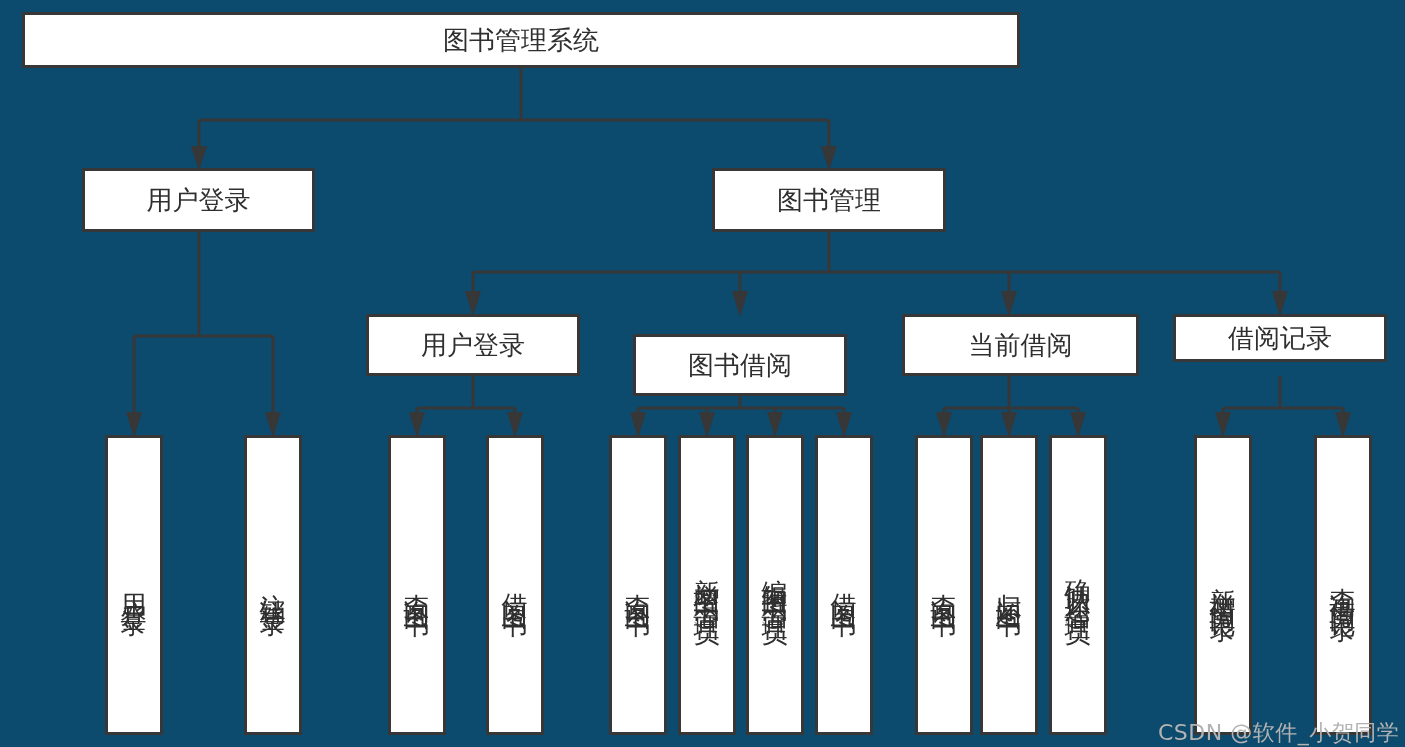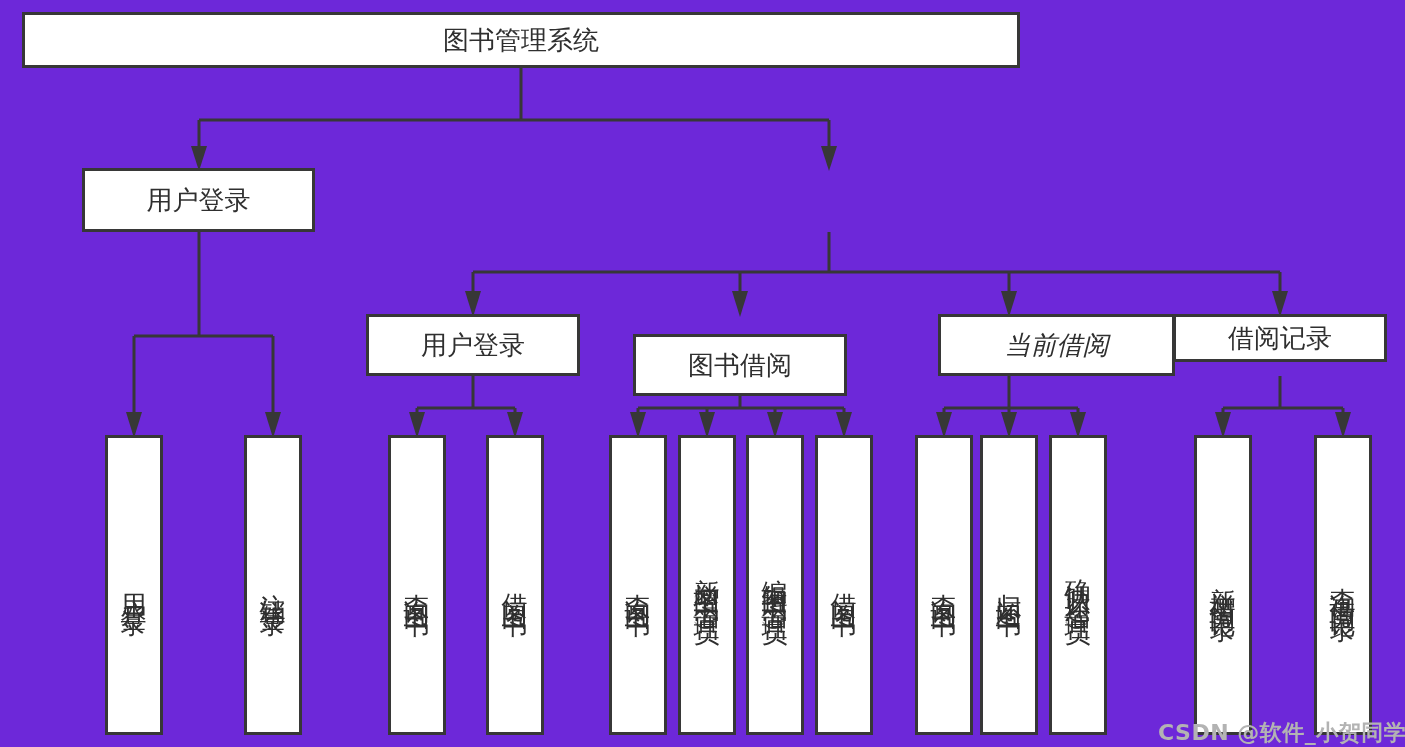--- a/index.html
+++ b/index.html
@@ -1,19 +1,19 @@
 <!DOCTYPE html>
 <html><head>
 <meta charset="utf-8">
 <style>
   html,body { margin:0; padding:0; background:#ffffff; }
   .canvas {
     position:relative;
     width:1405px; height:747px;
-    background:#6d28d9;
+    background:#0c4a6e;
     font-family:"DejaVu Sans", sans-serif;
     overflow:hidden;
   }
   .connectors {
     position:absolute; left:0; top:0;
     pointer-events:none;
   }
   .node {
     position:absolute;
     box-sizing:border-box;
@@ -44,21 +44,20 @@
     white-space:nowrap;
   }
   .watermark {
     position:absolute;
     left:1158px; top:718px;
     font-size:22px;
     color:#b3b3b3;
     letter-spacing:0.5px;
     z-index:3;
     white-space:nowrap;
-    font-weight:bold;
   }
 </style>
 </head>
 <body>
 
 <div class="canvas">
 
   <svg class="connectors" width="1405" height="747" viewBox="0 0 1405 747">
     <g stroke="#373737" stroke-width="3" fill="none">
 
@@ -128,28 +127,31 @@
     </g>
   </svg>
 
   <div class="node" style="left:22px; top:12px; width:998px; height:56px;">
     <span>图书管理系统</span>
   </div>
 
   <div class="node" style="left:82px; top:168px; width:233px; height:64px;">
     <span>用户登录</span>
   </div>
+  <div class="node" style="left:712px; top:168px; width:234px; height:64px;">
+    <span>图书管理</span>
+  </div>
 
   <div class="node" style="left:366px; top:314px; width:214px; height:62px;">
     <span>用户登录</span>
   </div>
   <div class="node" style="left:633px; top:314px; width:214px; height:62px;margin-top:20px;">
     <span>图书借阅</span>
   </div>
-  <div class="node" style="left:938px; top:314px; width:237px; height:62px;font-style:italic;">
+  <div class="node" style="left:902px; top:314px; width:237px; height:62px;">
     <span>当前借阅</span>
   </div>
   <div class="node" style="left:1173px; top:314px; width:214px; height:48px;">
     <span>借阅记录</span>
   </div>
 
   <div class="leaf" style="left:105px;">
     <span class="vtext">用户登录</span>
   </div>
   <div class="leaf" style="left:244px;">

